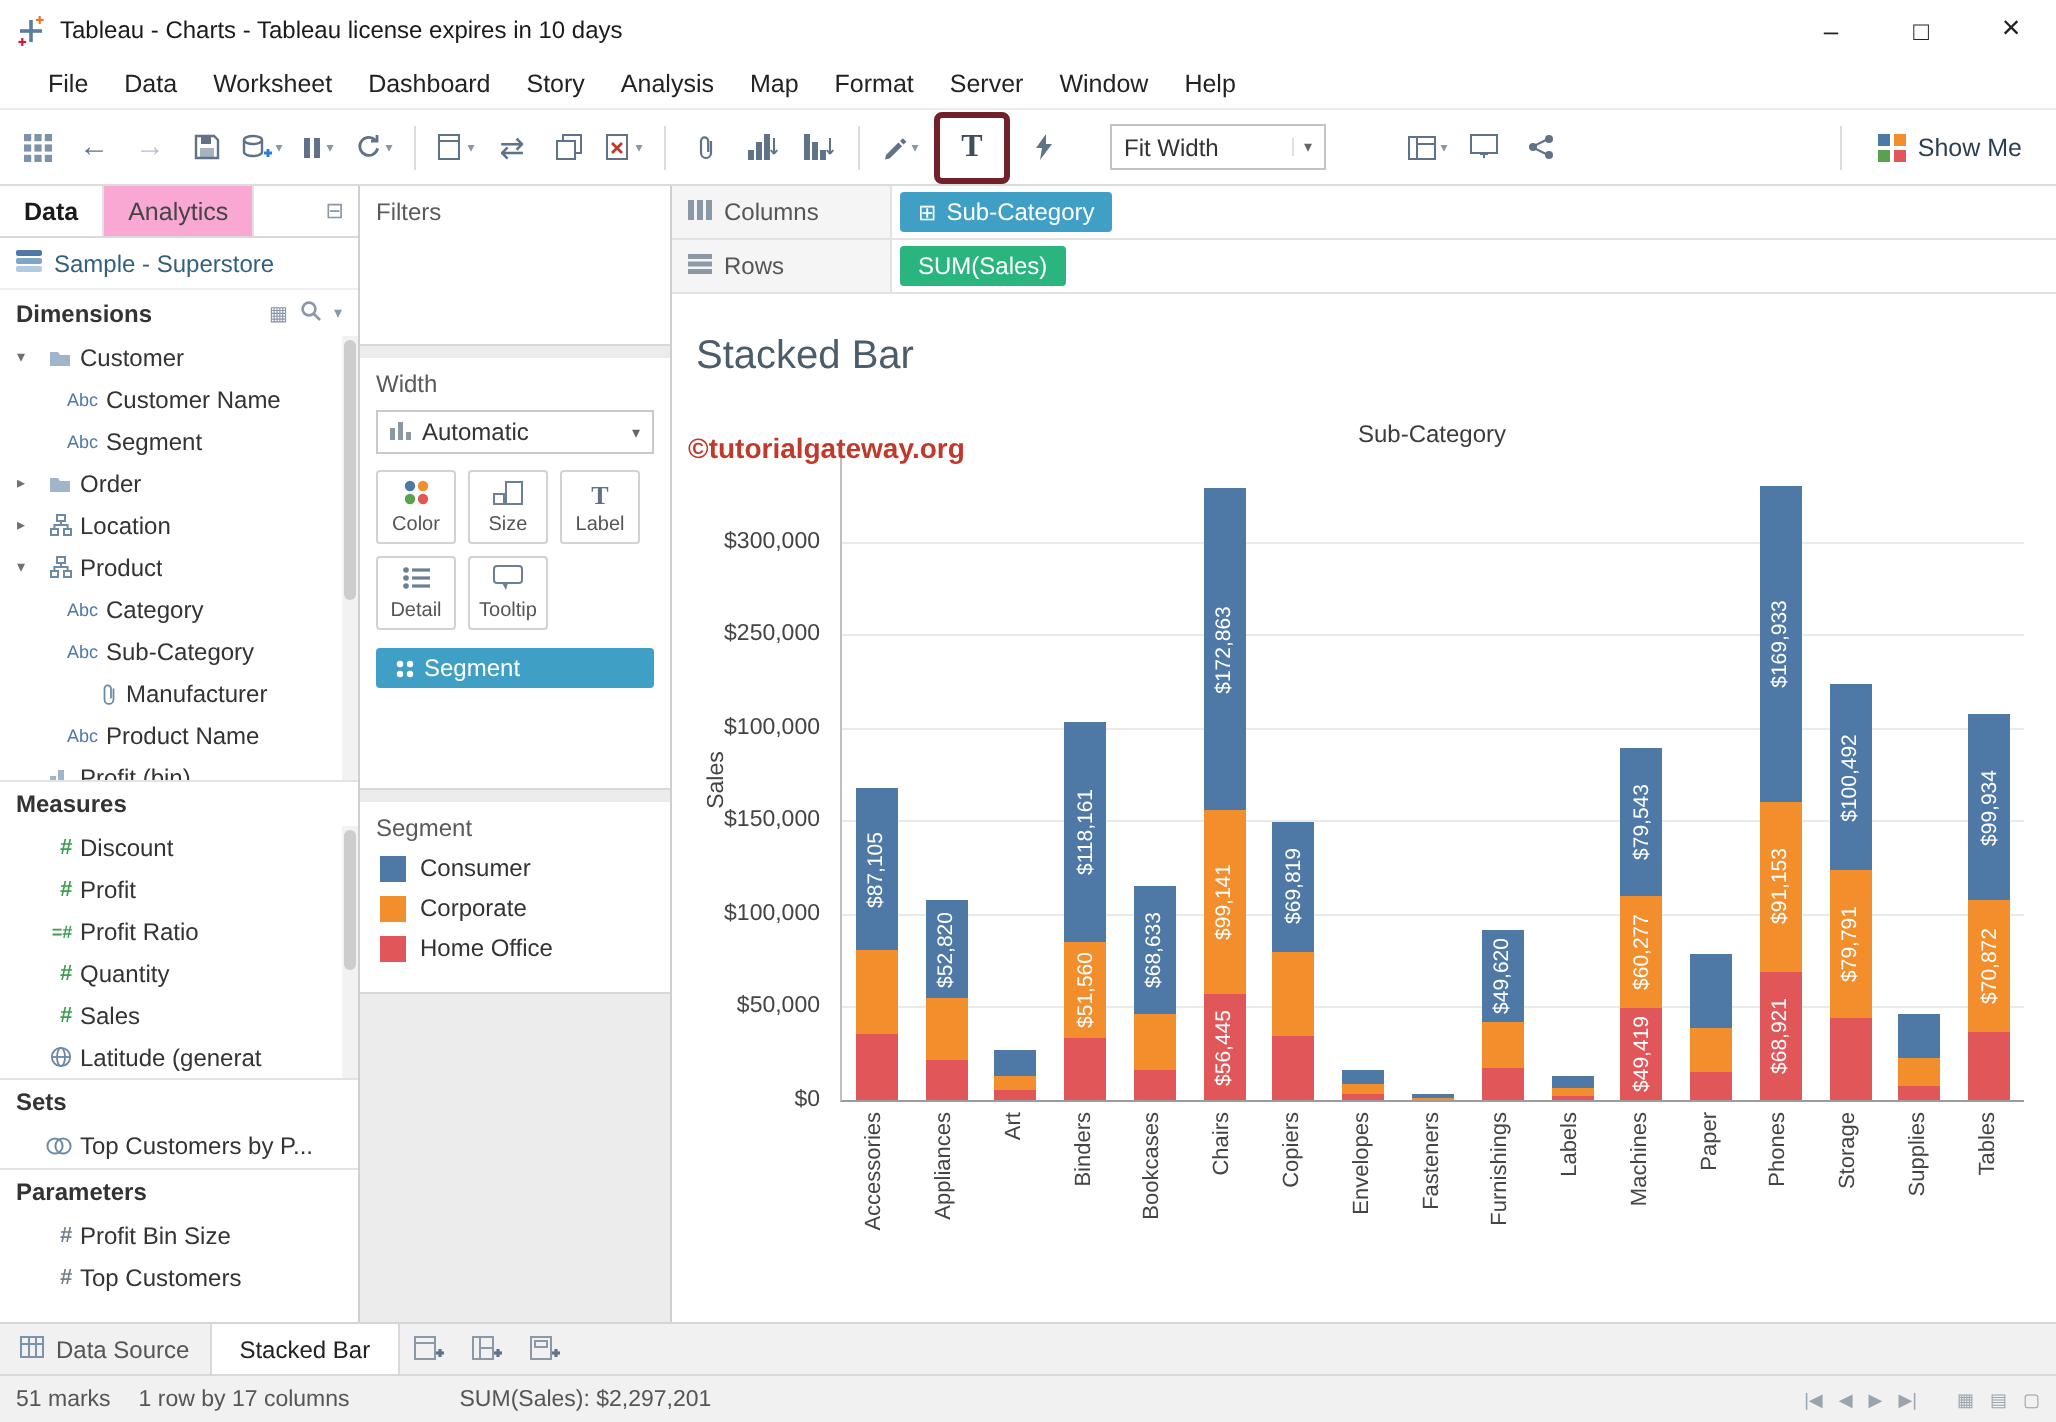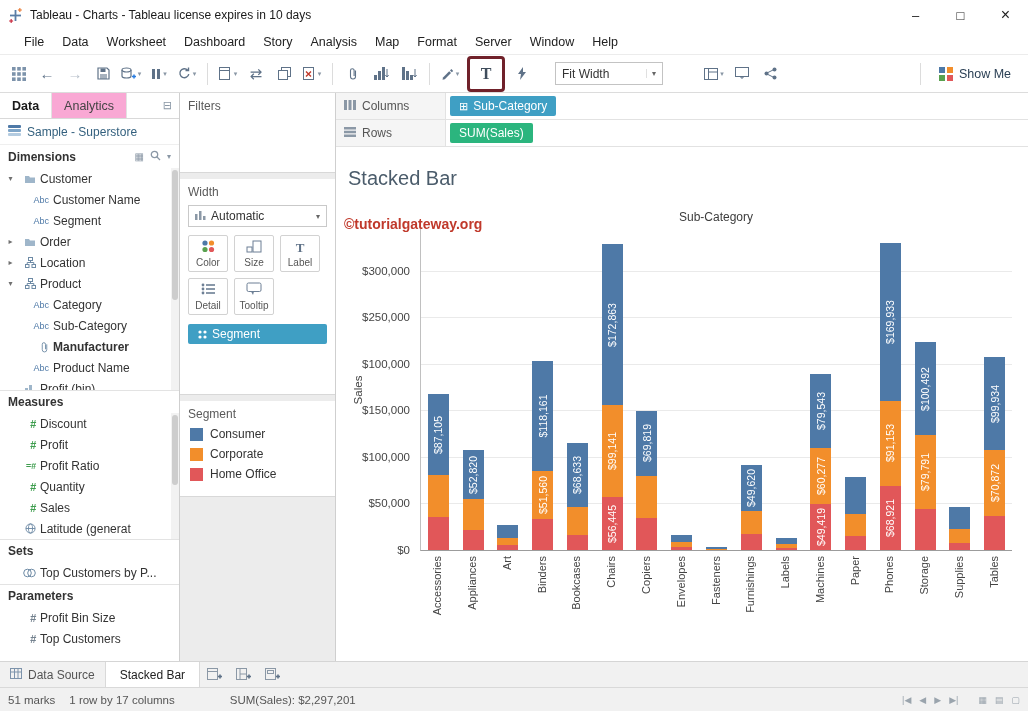--- a/index.html
+++ b/index.html
@@ -453,21 +453,21 @@
             </span>
             <span class="flabel">Category</span>
           </div>
           <div class="side-item" style="padding-left: 19px;">
             <span class="caret"></span>
             <span class="fic">
               <i class="t-abc">Abc</i>
             </span>
             <span class="flabel">Sub-Category</span>
           </div>
-          <div class="side-item" style="padding-left: 19px; font-weight: bold;">
+          <div class="side-item" style="padding-left: 29px;">
             <span class="caret"></span>
             <span class="fic">
               <svg width="9" height="12" viewBox="0 0 10 13">
                 <path d="M7.5 3.5 v6 a2.5 2.5 0 0 1 -5 0 v-6 a1.8 1.8 0 0 1 3.6 0 v5.5" fill="none" stroke="#6d8aa5"></path>
               </svg>
             </span>
             <span class="flabel">Manufacturer</span>
           </div>
           <div class="side-item" style="padding-left: 19px;">
             <span class="caret"></span>

